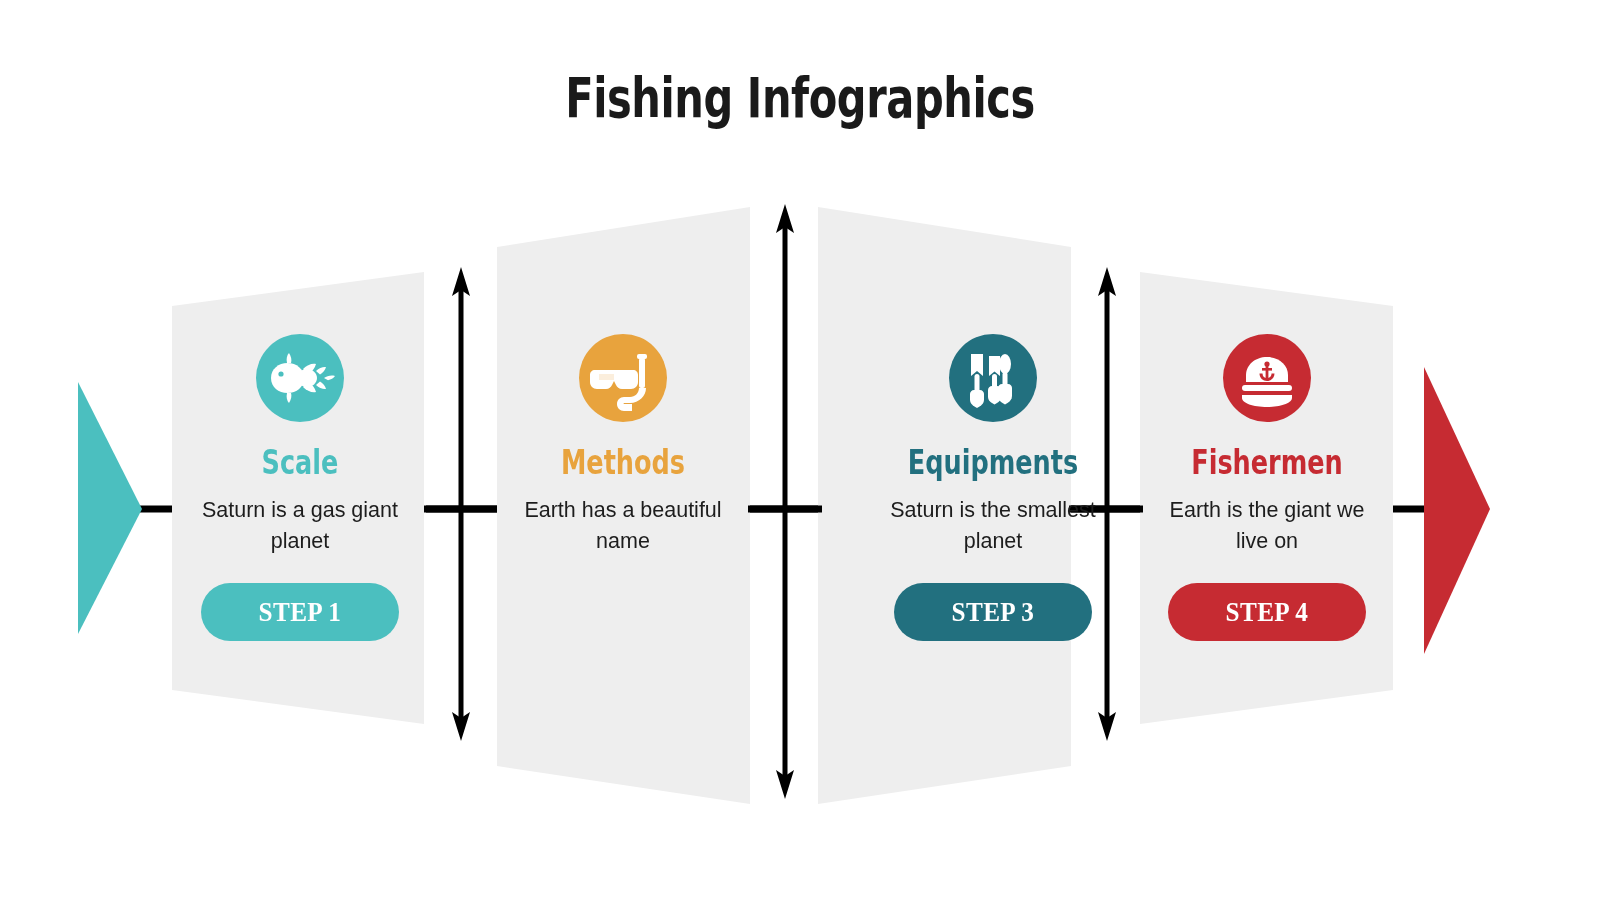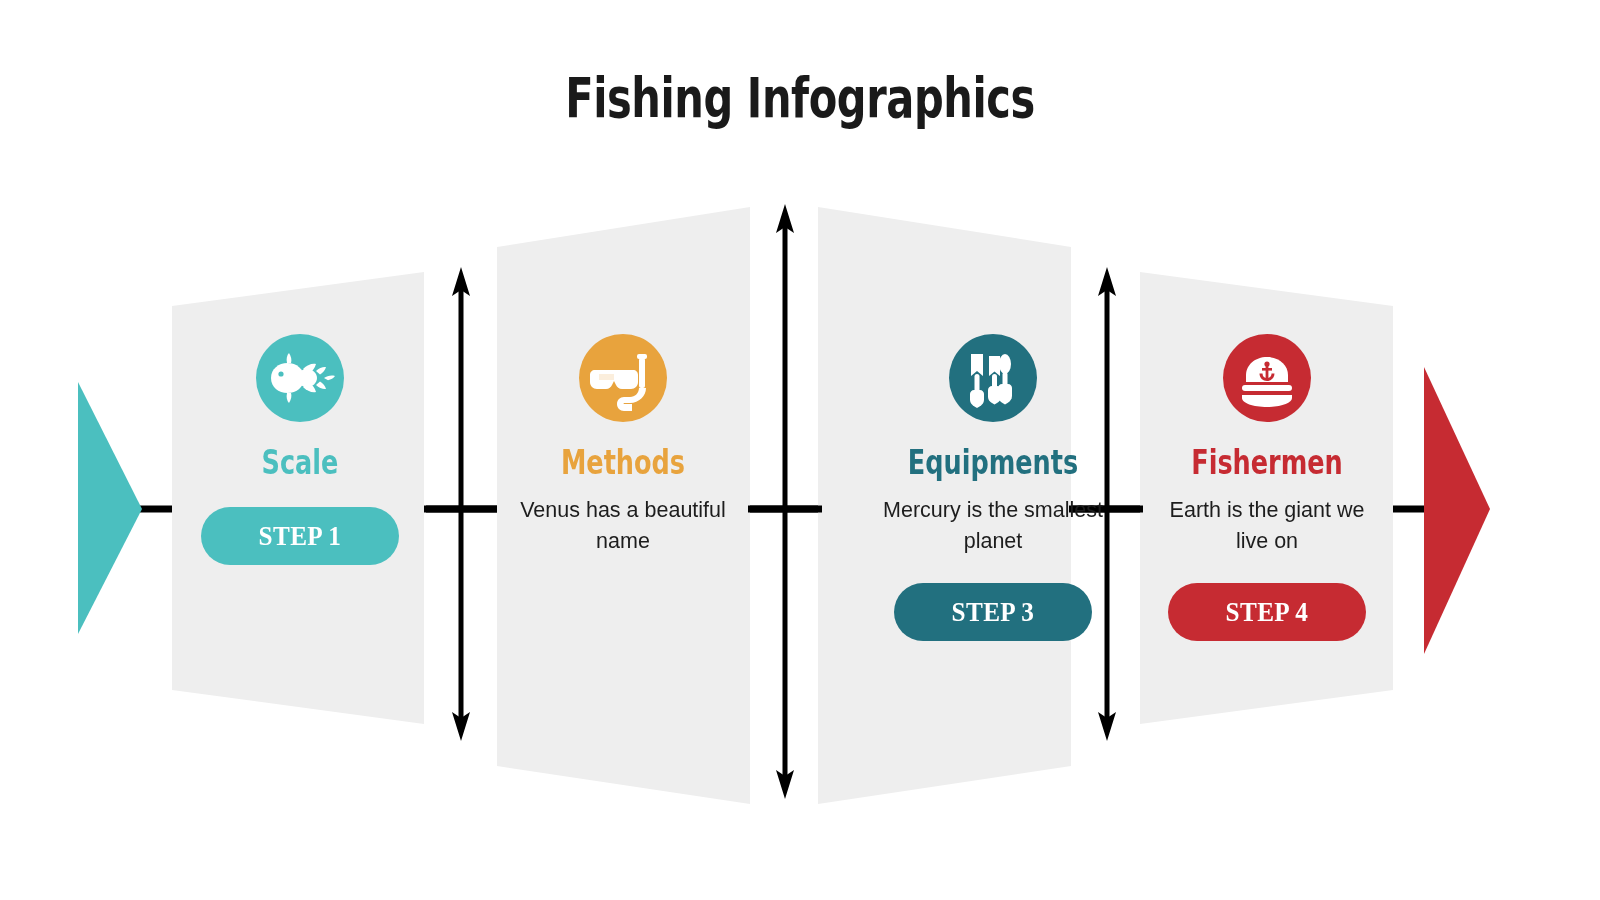--- a/index.html
+++ b/index.html
@@ -157,59 +157,60 @@
           <path d="M60 37c3-3 7-4.5 10-4-0.8 3-3 6-6 7.5z"></path>
           <path d="M60 51c3 3 7 4.5 10 4-0.8-3-3-6-6-7.5z"></path>
           <path d="M68 44c3-2 7-3 11-2-1.5 2-4 3.6-7 4.3z"></path>
           <path d="M31 29c-1-4 0-8 2-10 2 3 3 7 2 10z"></path>
           <path d="M31 59c-1 4 0 8 2 10 2-3 3-7 2-10z"></path>
         </g>
         <circle cx="25" cy="40" r="2.6" fill="#4BBFBF"></circle>
       </svg>
     </div>
     <div class="card-heading" style="color:#4BBFBF;">Scale</div>
+    <div class="card-desc">Saturn is a gas giant planet</div>
     <div class="step-pill" style="background:#4BBFBF;">
       <span>STEP 1</span>
     </div>
   </div>
 
   <div class="card-content" style="left:508px; top:330px;">
     <div class="icon-circle" style="background:#E8A33D;">
       <svg viewBox="0 0 88 88" width="88" height="88">
         <g fill="#ffffff">
           <path d="M16 36h38c3 0 5 2 5 5v7c0 4-3 7-7 7h-9c-3 0-5-2-6-4l-2-4-2 4c-1 2-3 4-6 4h-9c-4 0-7-3-7-7v-7c0-3 2-5 5-5z"></path>
           <rect x="60" y="24" width="6" height="30" rx="2"></rect>
           <path d="M60 54c0 5-4 9-9 9h-6c-4 0-7 3-7 7s3 7 7 7h8v-7h-8c-0.3 0-0.5-0.2-0.5-0.5s0.2-0.5 0.5-0.5h6c9 0 16-7 16-15z"></path>
           <rect x="58" y="20" width="10" height="5" rx="2"></rect>
         </g>
         <path d="M20 40h15v6H20z" fill="#E8A33D" opacity="0.18"></path>
       </svg>
     </div>
     <div class="card-heading" style="color:#E8A33D;">Methods</div>
-    <div class="card-desc">Venus has a beautiful name</div>
+    <div class="card-desc">Earth has a beautiful name</div>
   </div>
 
   <div class="card-content" style="left:830px; top:330px;margin-left:48px;">
     <div class="icon-circle" style="background:#22707F;">
       <svg viewBox="0 0 88 88" width="88" height="88">
         <g fill="#ffffff">
           <path d="M22 20h12v22l-6-5-6 5z"></path>
           <rect x="25.5" y="40" width="5" height="18" rx="2.5"></rect>
           <path d="M25 56h6c2.2 0 4 1.8 4 4v6c0 3-2 5-4.5 6.5L28 74l-2.5-1.5C23 71 21 69 21 66v-6c0-2.2 1.8-4 4-4z"></path>
           <path d="M40 22h11v20l-5.5-4.5L40 42z"></path>
           <rect x="43" y="40" width="5" height="14" rx="2.5"></rect>
           <path d="M43 52h5c2.2 0 4 1.8 4 4v7c0 3-2 5-4 6l-2.5 1.5L43 69c-2-1-4-3-4-6v-7c0-2.2 1.8-4 4-4z"></path>
           <ellipse cx="56" cy="30" rx="6" ry="10"></ellipse>
           <rect x="53.5" y="38" width="5" height="14" rx="2.5"></rect>
           <path d="M53 50h6c2.3 0 4 1.8 4 4v8c0 3-2 5.5-4.5 7L56 70.5 53.5 69C51 67.5 49 65 49 62v-8c0-2.2 1.8-4 4-4z"></path>
         </g>
       </svg>
     </div>
     <div class="card-heading" style="color:#22707F;">Equipments</div>
-    <div class="card-desc">Mercury is the smallest planet</div>
+    <div class="card-desc">Saturn is the smallest planet</div>
     <div class="step-pill" style="background:#22707F;text-align:center;">
       <span>STEP 3</span>
     </div>
   </div>
 
   <div class="card-content" style="left:1152px; top:330px;">
     <div class="icon-circle" style="background:#C62B32;">
       <svg viewBox="0 0 88 88" width="88" height="88">
         <g fill="#ffffff">
           <path d="M44 23c12 0 21 8 21 18v7H23v-7c0-10 9-18 21-18z"></path>

